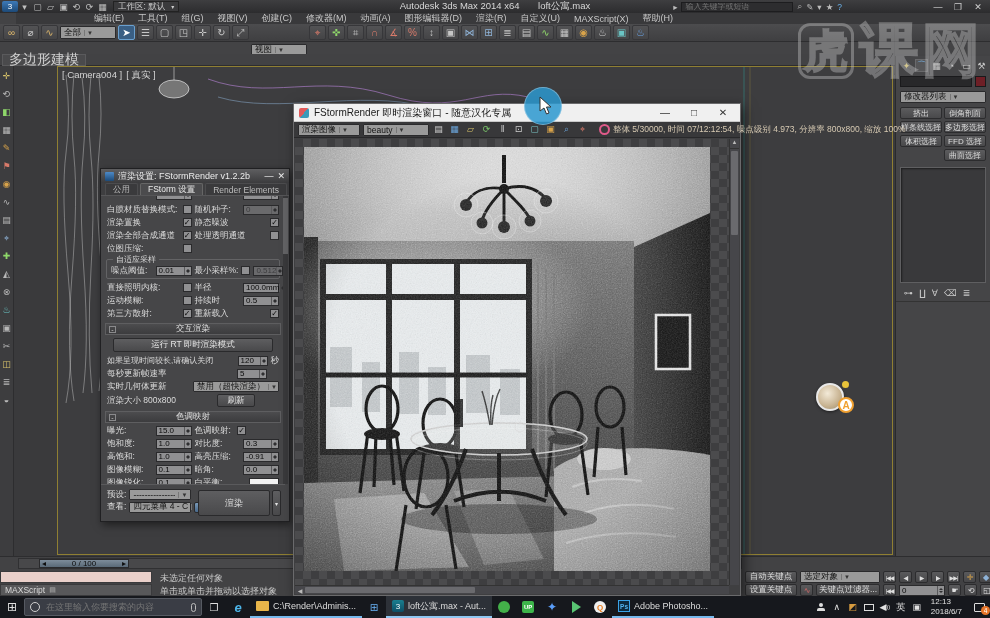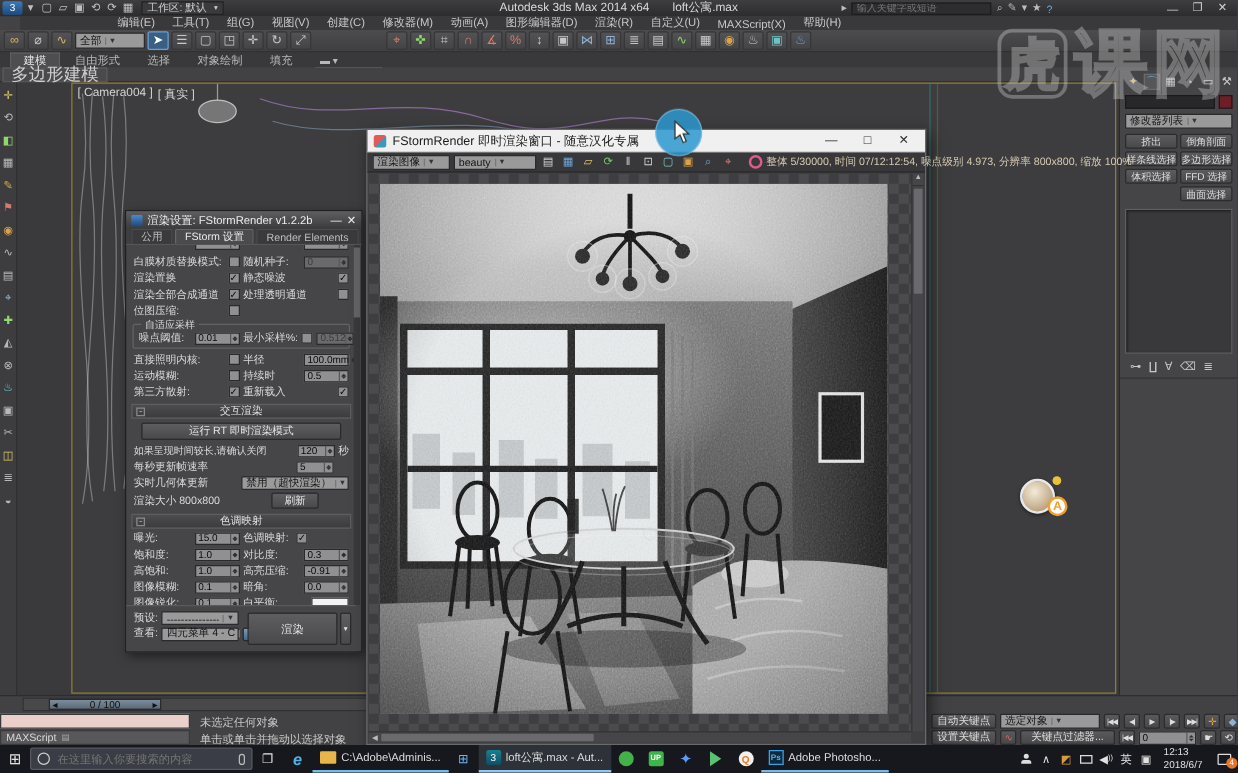--- a/index.html
+++ b/index.html
@@ -211,28 +211,20 @@
     <span class="ti">≣</span>
     <span class="ti">▤</span>
     <span class="ti" style="color:#8fd86a;">∿</span>
     <span class="ti">▦</span>
     <span class="ti" style="color:#d8a34a;">◉</span>
     <span class="ti" style="color:#c8c8c8;">♨</span>
     <span class="ti" style="color:#6ac4c4;">▣</span>
     <span class="ti" style="color:#6aa3e8;">♨</span>
   </div>
 
-  <div id="ribbon" class="abs">
-    <span class="rtab on">建模</span>
-    <span class="rtab">自由形式</span>
-    <span class="rtab">选择</span>
-    <span class="rtab">对象绘制</span>
-    <span class="rtab">填充</span>
-    <span class="rtab" style="font-size:8px;">▬ ▾</span>
-  </div>
   <div id="subtabrow" class="abs">
     <span id="subtab">多边形建模</span>
   </div>
 
   <div id="lefttb" class="abs">
     <span class="lt" style="color:#d8c36a;">✛</span>
     <span class="lt">⟲</span>
     <span class="lt" style="color:#8fd86a;">◧</span>
     <span class="lt">▦</span>
     <span class="lt" style="color:#d8a34a;">✎</span>
@@ -342,21 +334,21 @@
       <span class="sbtn tglyph">▶</span>
       <span class="sbtn tglyph">|▶</span>
       <span class="sbtn tglyph">▶▶|</span>
       <span class="sbtn tglyph" style="font-size:8px;color:#d8a34a;">✛</span>
       <span class="sbtn tglyph" style="font-size:8px;color:#8fb3d8;">◆</span>
 
     </div>
     <div class="abs" style="left:745px;top:27px;display:flex;gap:3px;align-items:center;">
       <span class="sbtn" style="width:52px;height:12px;">设置关键点</span>
       <span class="sbtn tglyph" style="color:#d86a6a;font-size:8px;">∿</span>
-      <span class="sbtn" style="width:76px;height:12px;">关键点过滤器...</span>
+      <span class="sbtn" style="width:64px;height:12px;">关键点过滤器...</span>
       <span class="sbtn tglyph">|◀◀</span>
       <span class="sp" style="width:46px;height:11px;">
         <span>0</span>
           <b class="ud"></b>
       </span>
       <span class="sbtn tglyph" style="font-size:8px;">☛</span>
       <span class="sbtn tglyph" style="font-size:8px;">⟲</span>
       <span class="sbtn tglyph" style="font-size:8px;">◱</span>
 
     </div>
@@ -829,21 +821,21 @@
     <span class="tbico" style="font-size:12px;">⊞</span>
     <div id="tbsearch">
       <span style="width:10px;height:10px;border:1.5px solid #cfcfcf;border-radius:50%;flex:none;"></span>
       <input placeholder="在这里输入你要搜索的内容" style="">
       <span style="width:5px;height:9px;border:1px solid #bbb;border-radius:3px;flex:none;"></span>
     </div>
     <span class="tbico">❐</span>
     <span class="tbico" style="color:#4cb4e8;font-weight:bold;font-style:italic;font-size:13px;">e</span>
     <span class="tapp run">
       <span style="width:13px;height:10px;background:#e8b54a;border-radius:1px;flex:none;"></span>
-      <span class="lbl">C:\Adobe\Adminis...</span>
+      <span class="lbl">C:\Render\Adminis...</span>
     </span>
     <span class="tbico" style="color:#6ab4f8;">⊞</span>
     <span class="tapp on">
       <span style="width:12px;height:12px;background:linear-gradient(#1a7f8f,#0d4f66);color:#fff;font-size:8px;display:flex;align-items:center;justify-content:center;border-radius:2px;flex:none;">3</span>
       <span class="lbl">loft公寓.max - Aut...</span>
     </span>
     <span class="tbico">
         <span style="width:12px;height:12px;border-radius:50%;background:#43b049;display:block;"></span>
       </span>
     <span class="tbico">

